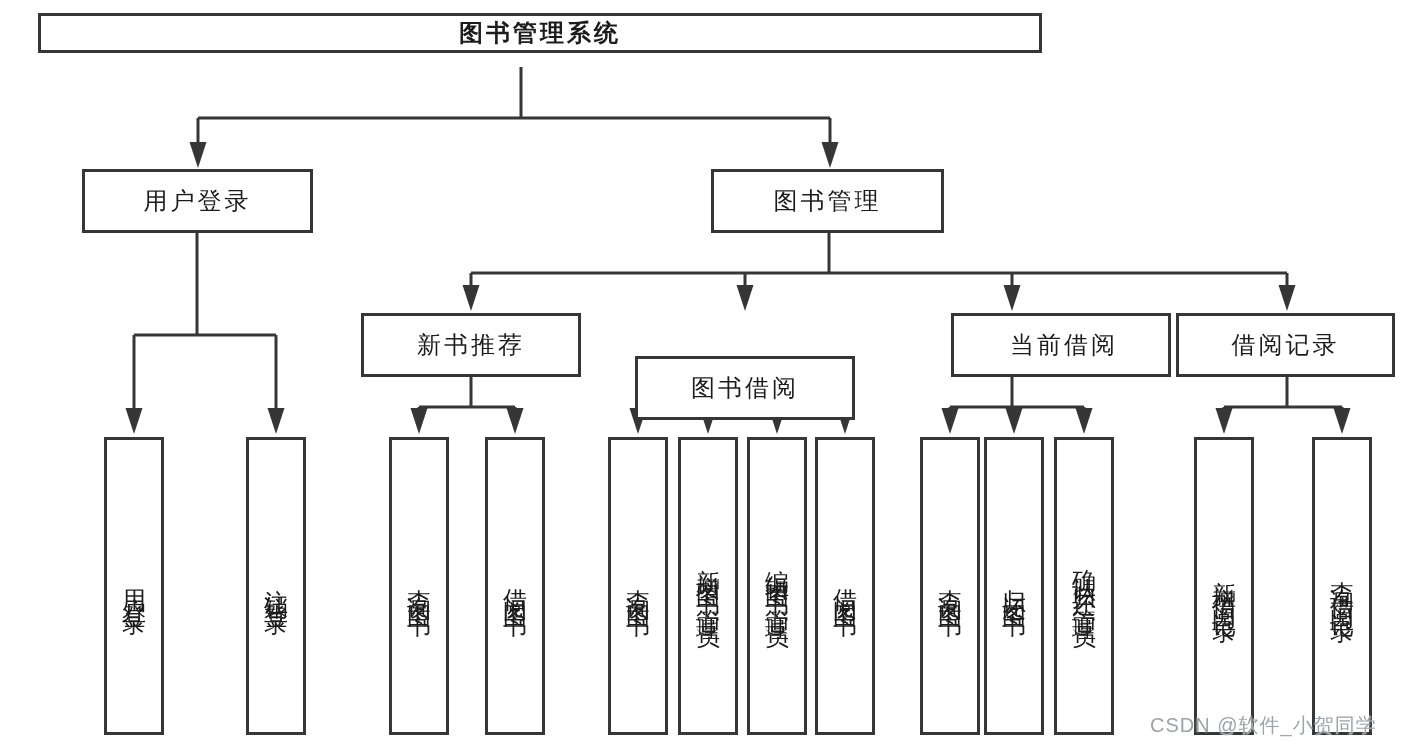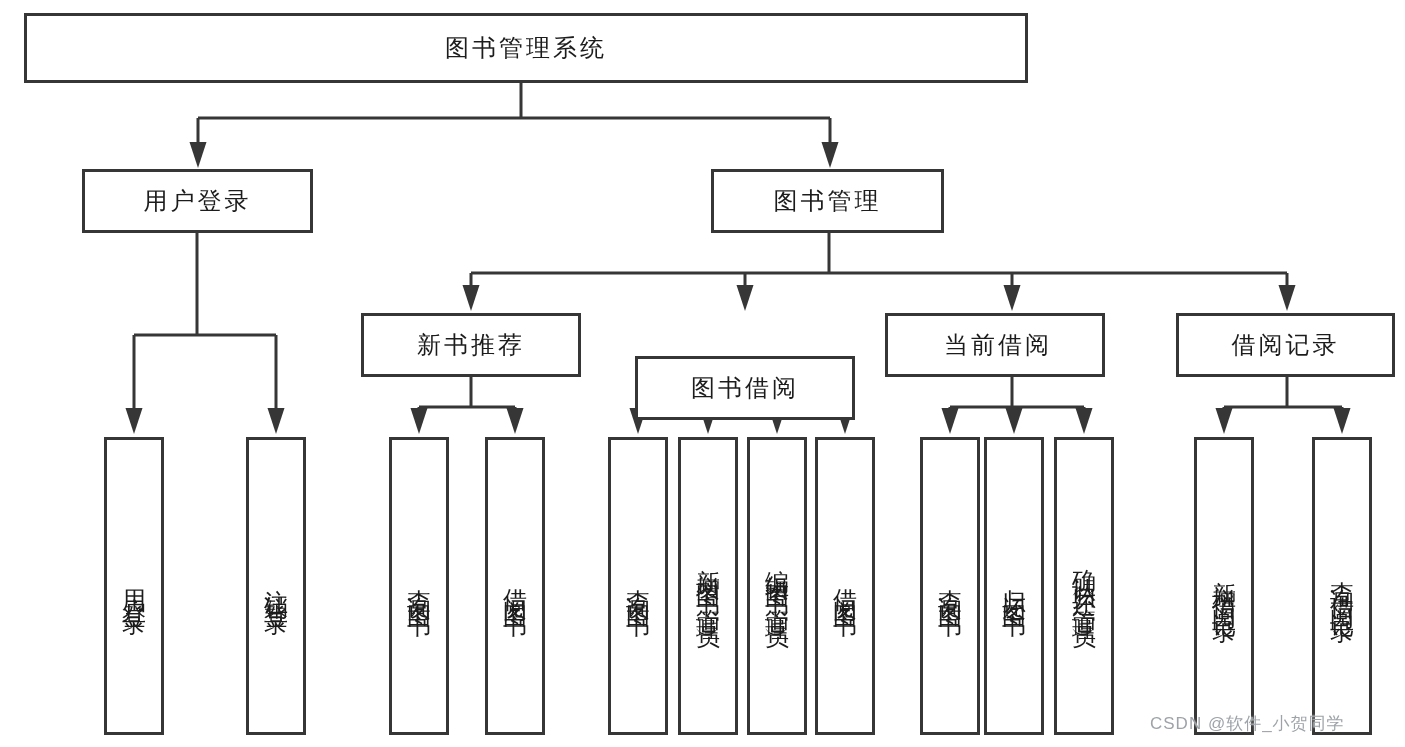--- a/index.html
+++ b/index.html
@@ -12,21 +12,21 @@
     position:absolute;box-sizing:border-box;border:3px solid #363636;background:#ffffff;
     display:flex;align-items:center;justify-content:center;
     font-size:24px;letter-spacing:3px;color:#1c1c1c;white-space:nowrap;
   }
   .leaf span{
     writing-mode:vertical-rl;text-orientation:mixed;
     letter-spacing:8px;line-height:1;white-space:nowrap;
   }
   .watermark{
     position:absolute;left:1150px;top:712px;width:255px;
-    font-size:17px;letter-spacing:1px;color:#9da3a8;
+    font-size:20px;letter-spacing:1px;color:#9da3a8;
     text-shadow:0 0 2px #ffffff;z-index:5;white-space:nowrap;
   }
 </style>
 </head>
 <body>
 
 <div class="stage">
 
   <svg class="connectors" viewBox="0 0 1405 747" xmlns="http://www.w3.org/2000/svg" fill="none" stroke="#363636" stroke-width="3">
 
@@ -71,38 +71,38 @@
       <polygon points="1075.5,408 1092.5,408 1084,434" fill="#363636" stroke="none"></polygon>
     </g>
 
     <g>
       <path d="M1287 377 V407 M1224 407 H1342 M1224 407 V411 M1342 407 V411"></path>
       <polygon points="1215.5,408 1232.5,408 1224,434" fill="#363636" stroke="none"></polygon>
       <polygon points="1333.5,408 1350.5,408 1342,434" fill="#363636" stroke="none"></polygon>
     </g>
   </svg>
 
-  <div class="box" style="left:24px;top:13px;width:1004px;height:70px;">
+  <div class="box" style="left:38px;top:13px;width:1004px;height:40px;font-weight:bold;">
     <span>图书管理系统</span>
   </div>
 
   <div class="box" style="left:82px;top:169px;width:231px;height:64px;">
     <span>用户登录</span>
   </div>
   <div class="box" style="left:361px;top:313px;width:220px;height:64px;">
     <span>新书推荐</span>
   </div>
 
   <div class="box" style="left:711px;top:169px;width:233px;height:64px;">
     <span>图书管理</span>
   </div>
   <div class="box" style="left:635px;top:313px;width:220px;height:64px;margin-top:43px;">
     <span>图书借阅</span>
   </div>
-  <div class="box" style="left:885px;top:313px;width:220px;height:64px;padding-left:6px;">
+  <div class="box" style="left:951px;top:313px;width:220px;height:64px;padding-left:6px;">
     <span>当前借阅</span>
   </div>
   <div class="box" style="left:1176px;top:313px;width:219px;height:64px;">
     <span>借阅记录</span>
   </div>
 
   <div class="box leaf" style="left:104px;top:437px;width:60px;height:298px;">
     <span>用户登录</span>
   </div>
   <div class="box leaf" style="left:246px;top:437px;width:60px;height:298px;">

